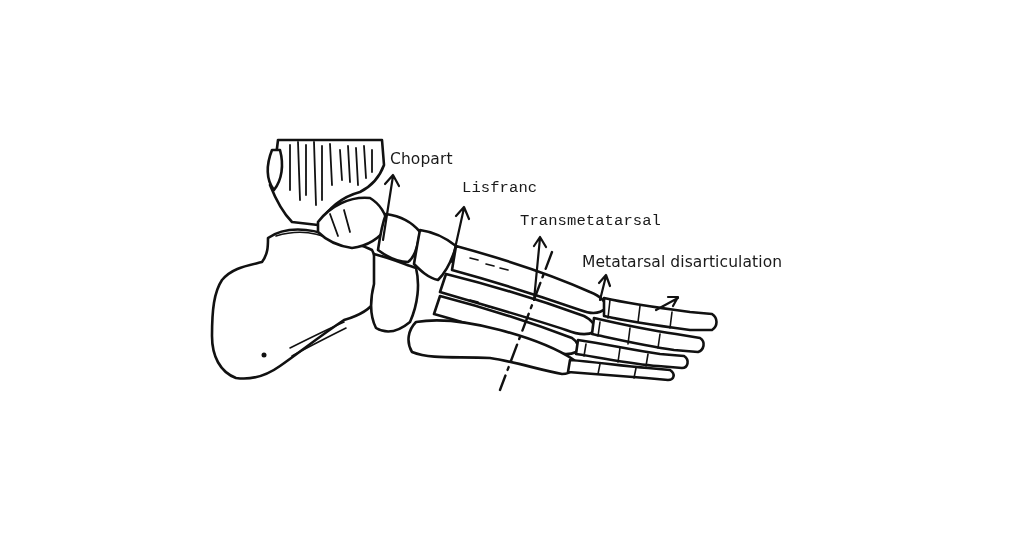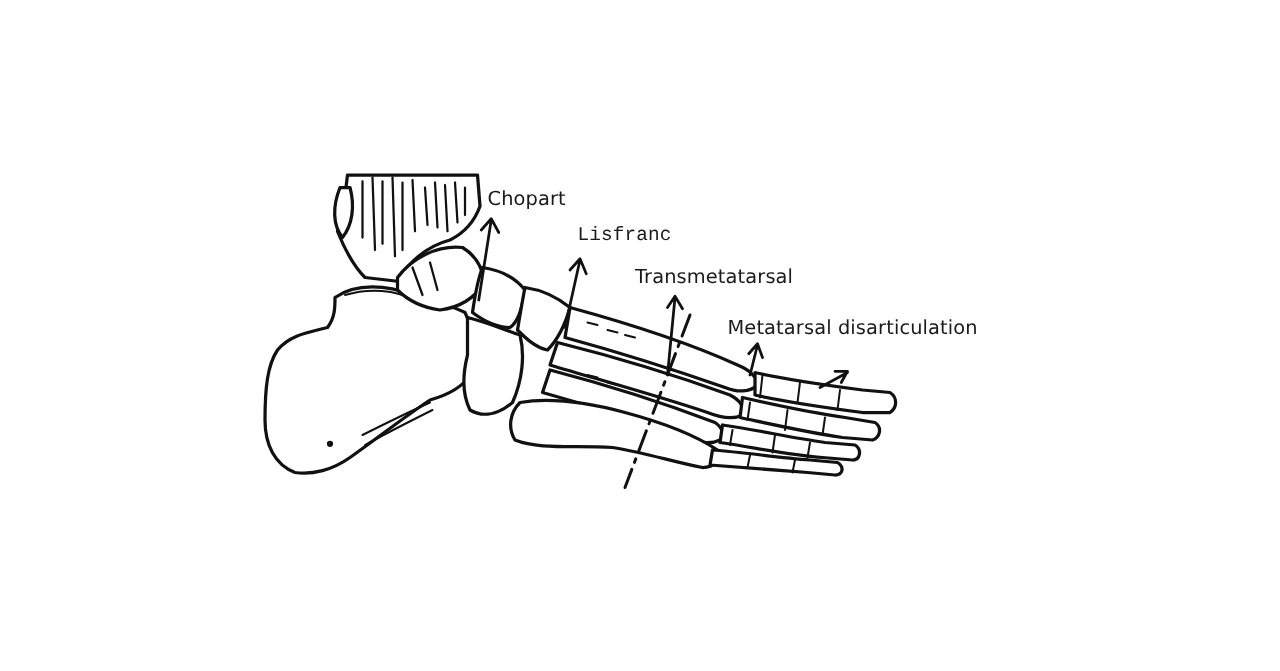--- a/index.html
+++ b/index.html
@@ -77,15 +77,15 @@
     <g>
       <path class="arrow" d="M600,300 L606,276 M599,283 L606,275 L610,286"></path>
     </g>
     <g>
       <path class="arrow" d="M656,310 L678,298 M668,297 L678,297 L673,306"></path>
     </g>
   </svg>
 
   <span class="label" style="left:390px; top:150px;">Chopart</span>
   <span class="label" style="left:462px; top:179px;font-family:Liberation Mono, monospace;">Lisfranc</span>
-  <span class="label" style="left:508px; top:212px;">Transmetatarsal</span>
+  <span class="label" style="left:520px; top:212px;font-family:Liberation Mono, monospace;">Transmetatarsal</span>
   <span class="label" style="left:582px; top:253px;">Metatarsal disarticulation</span>
 </div>
 
 </body></html>

